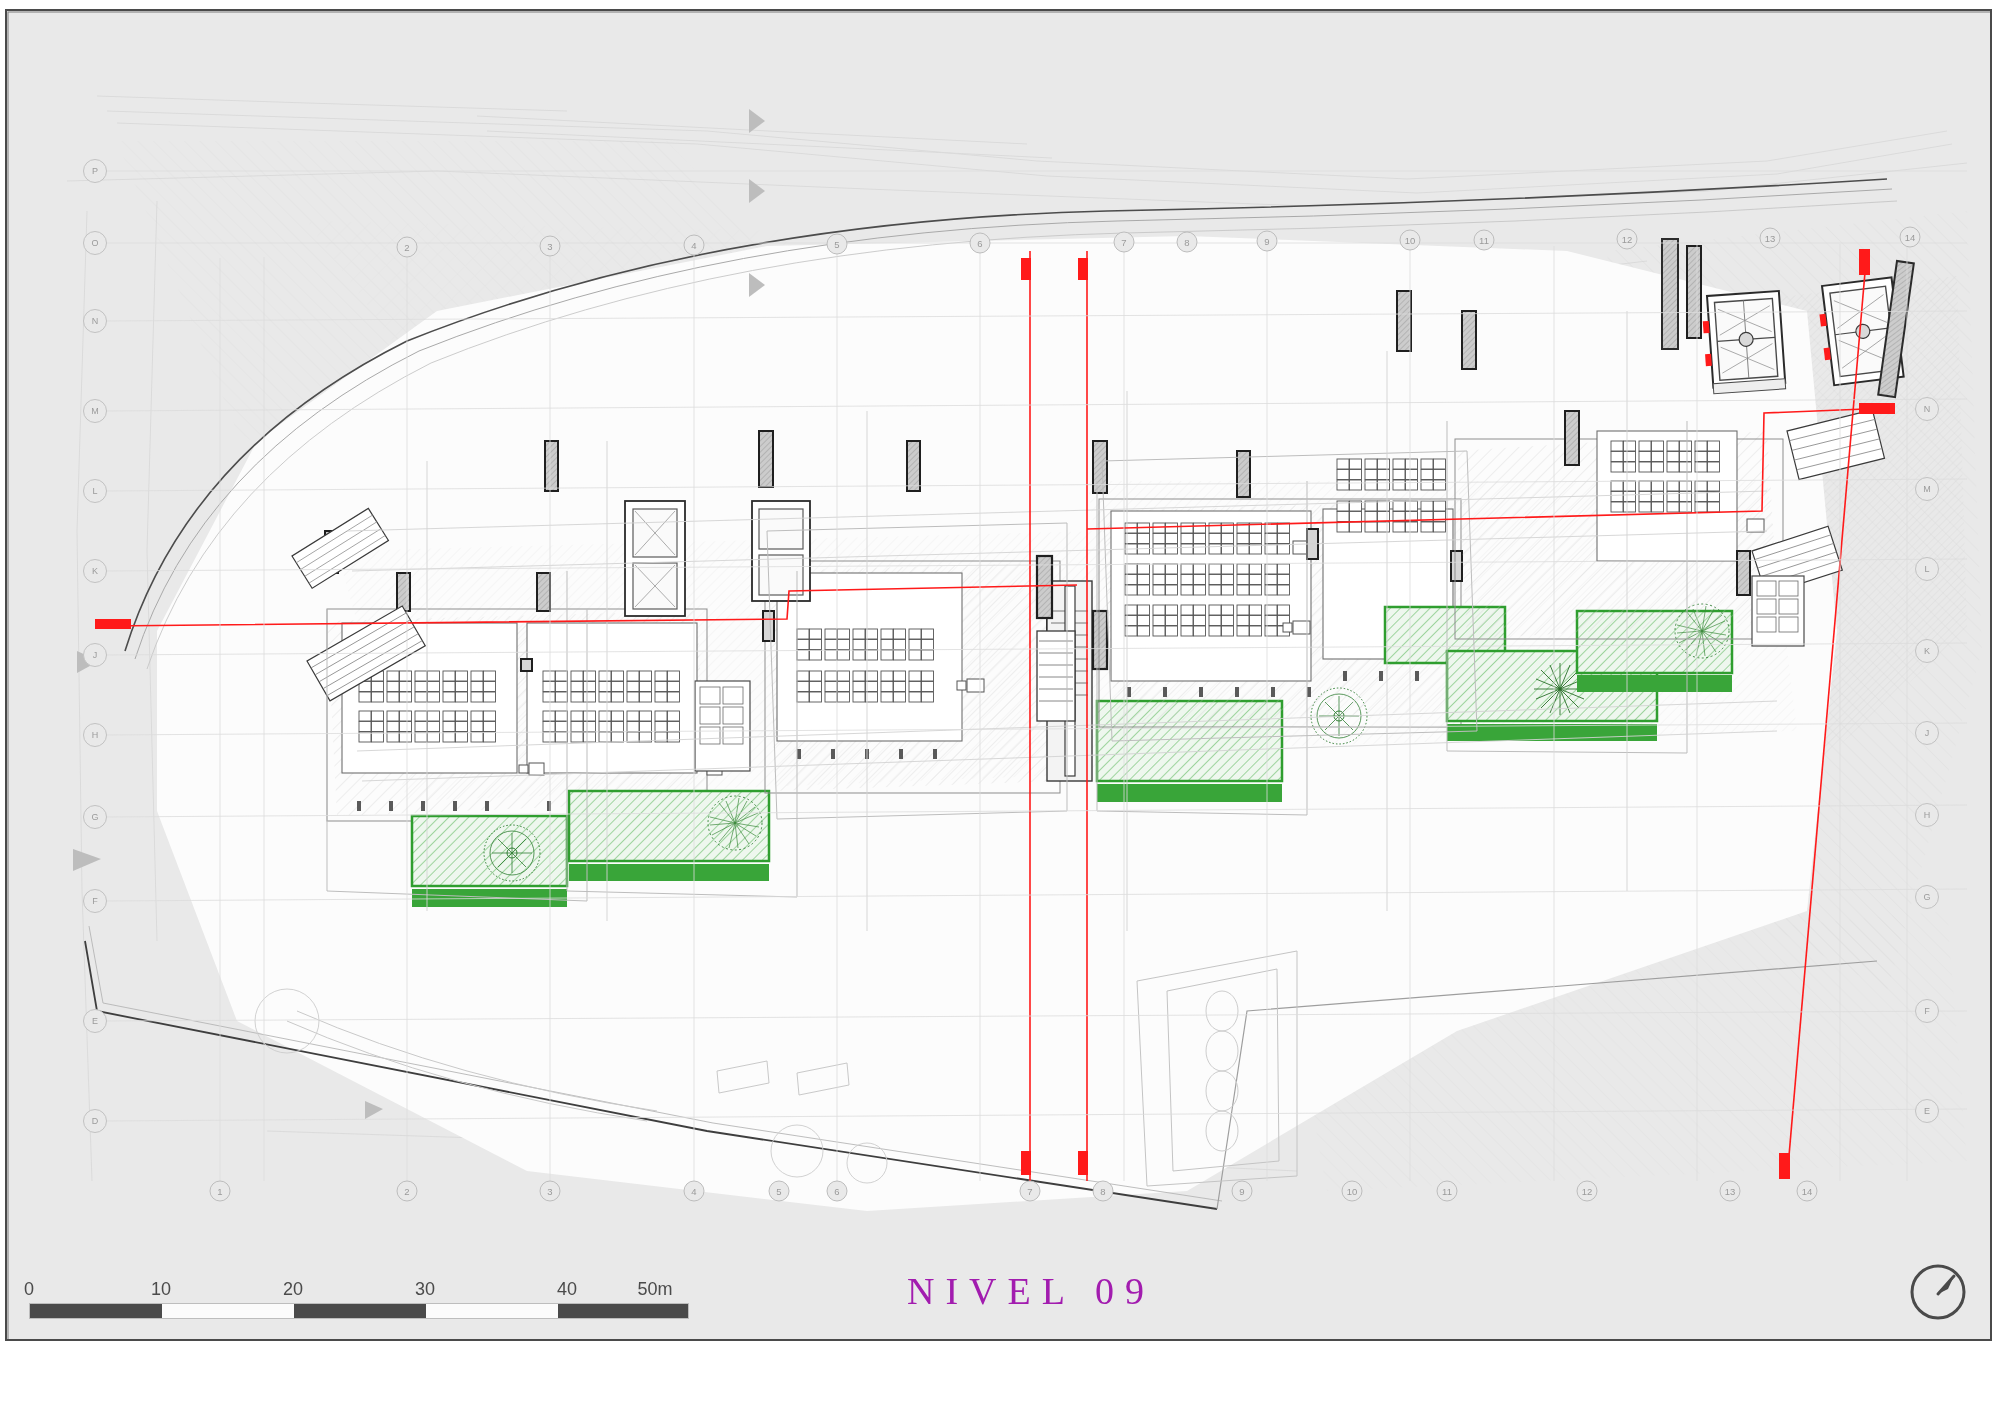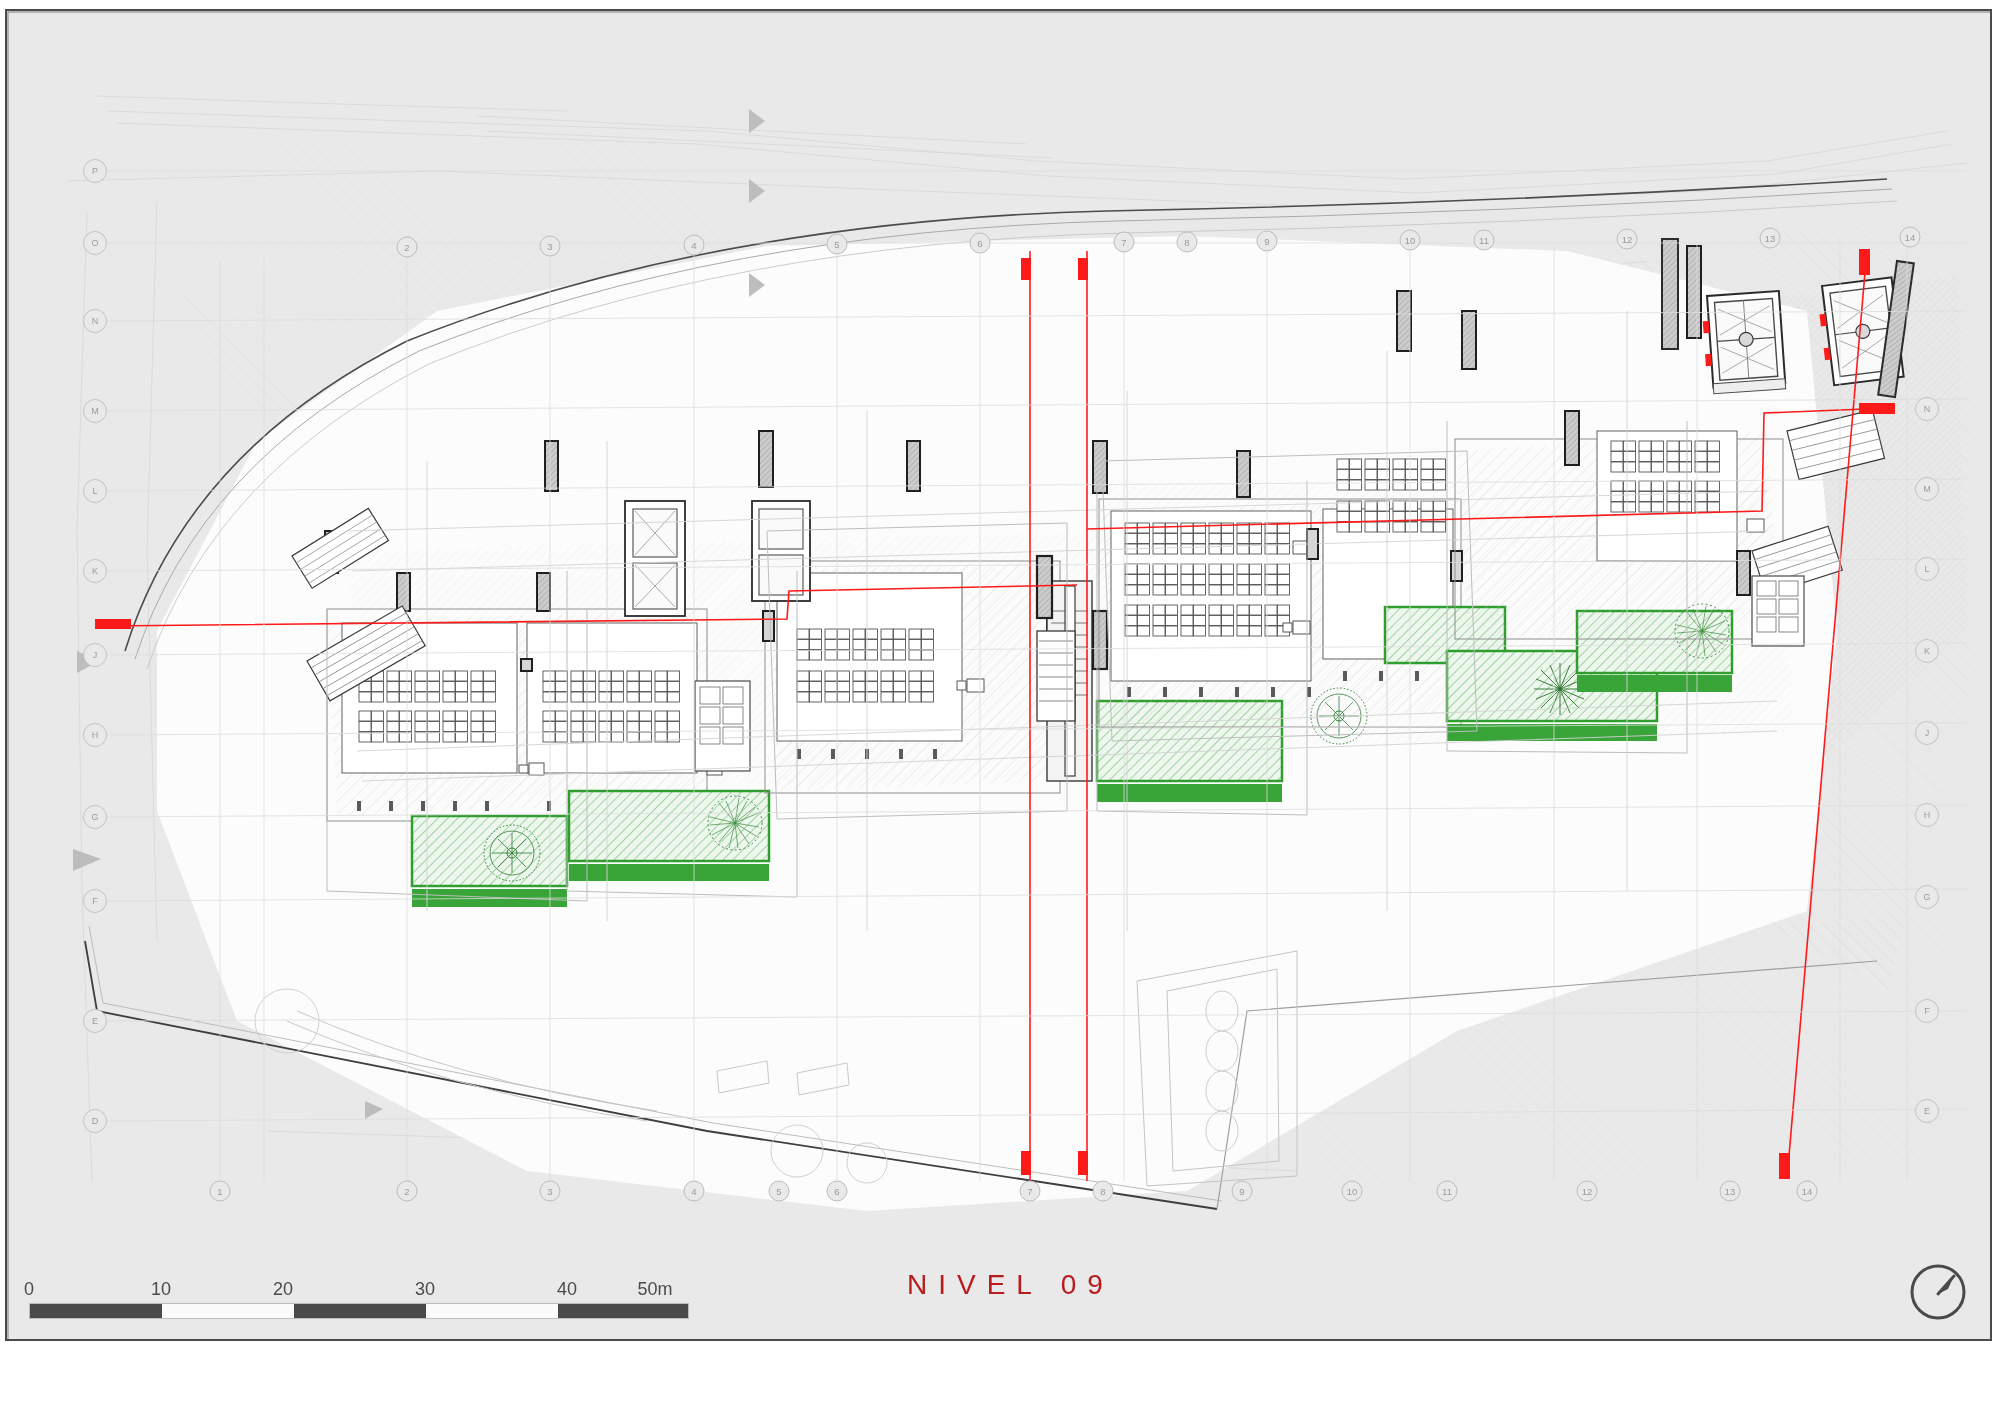--- a/index.html
+++ b/index.html
@@ -1,22 +1,22 @@
 <!DOCTYPE html>
 <html><head>
 <meta charset="utf-8">
 <style>
   html,body{margin:0;padding:0;background:#ffffff;}
   body{width:2000px;height:1413px;overflow:hidden;font-family:"Liberation Sans",sans-serif;}
   #sheet{position:absolute;left:0;top:0;width:2000px;height:1413px;background:#ffffff;}
   #frame{position:absolute;left:5px;top:9px;width:1987px;height:1332px;
          background:#e9e9e9;border:2px solid #4a4a4a;box-sizing:border-box;overflow:hidden;}
   #plan{position:absolute;left:0;top:0;width:1987px;height:1332px;}
-  .ttl{position:absolute;left:900px;top:1258px;font-size:28px;letter-spacing:11px;
-       color:#b91c1c;font-family:Liberation Sans, sans-serif;white-space:nowrap;}
+  .ttl{position:absolute;left:900px;top:1258px;font-size:38px;letter-spacing:11px;
+       color:#a21caf;font-family:Liberation Serif, serif;white-space:nowrap;}
   
   .scalewrap{position:absolute;left:8px;top:1268px;width:680px;height:55px;}
   .scalelabels{position:relative;height:22px;}
   .scalelabels span{position:absolute;font-size:18px;color:#4b4b4b;transform:translateX(-50%);}
   .scalebar{position:absolute;left:14px;top:24px;width:660px;height:16px;background:#fbfbfb;
             border:1px solid #bdbdbd;box-sizing:border-box;}
   .scaleseg{position:absolute;top:0;height:100%;background:#4a4a4a;}
   
   .northwrap{position:absolute;left:1900px;top:1250px;width:62px;height:62px;}
   
@@ -672,21 +672,21 @@
       <div class="gbx" style="left:1920px;top:804px">H</div>
       <div class="gbx" style="left:1920px;top:886px">G</div>
       <div class="gbx" style="left:1920px;top:1000px">F</div>
       <div class="gbx" style="left:1920px;top:1100px">E</div>
     </div>
 
     <div class="scalewrap">
       <div class="scalelabels">
         <span style="left:14px">0</span>
         <span style="left:146px">10</span>
-        <span style="left:268px">20</span>
+        <span style="left:278px">20</span>
         <span style="left:410px">30</span>
         <span style="left:552px">40</span>
         <span style="left:640px">50m</span>
       </div>
       <div class="scalebar">
         <div class="scaleseg" style="left:0px;width:132px"></div>
         <div class="scaleseg" style="left:264px;width:132px"></div>
         <div class="scaleseg" style="left:528px;width:130px"></div>
       </div>
     </div>

